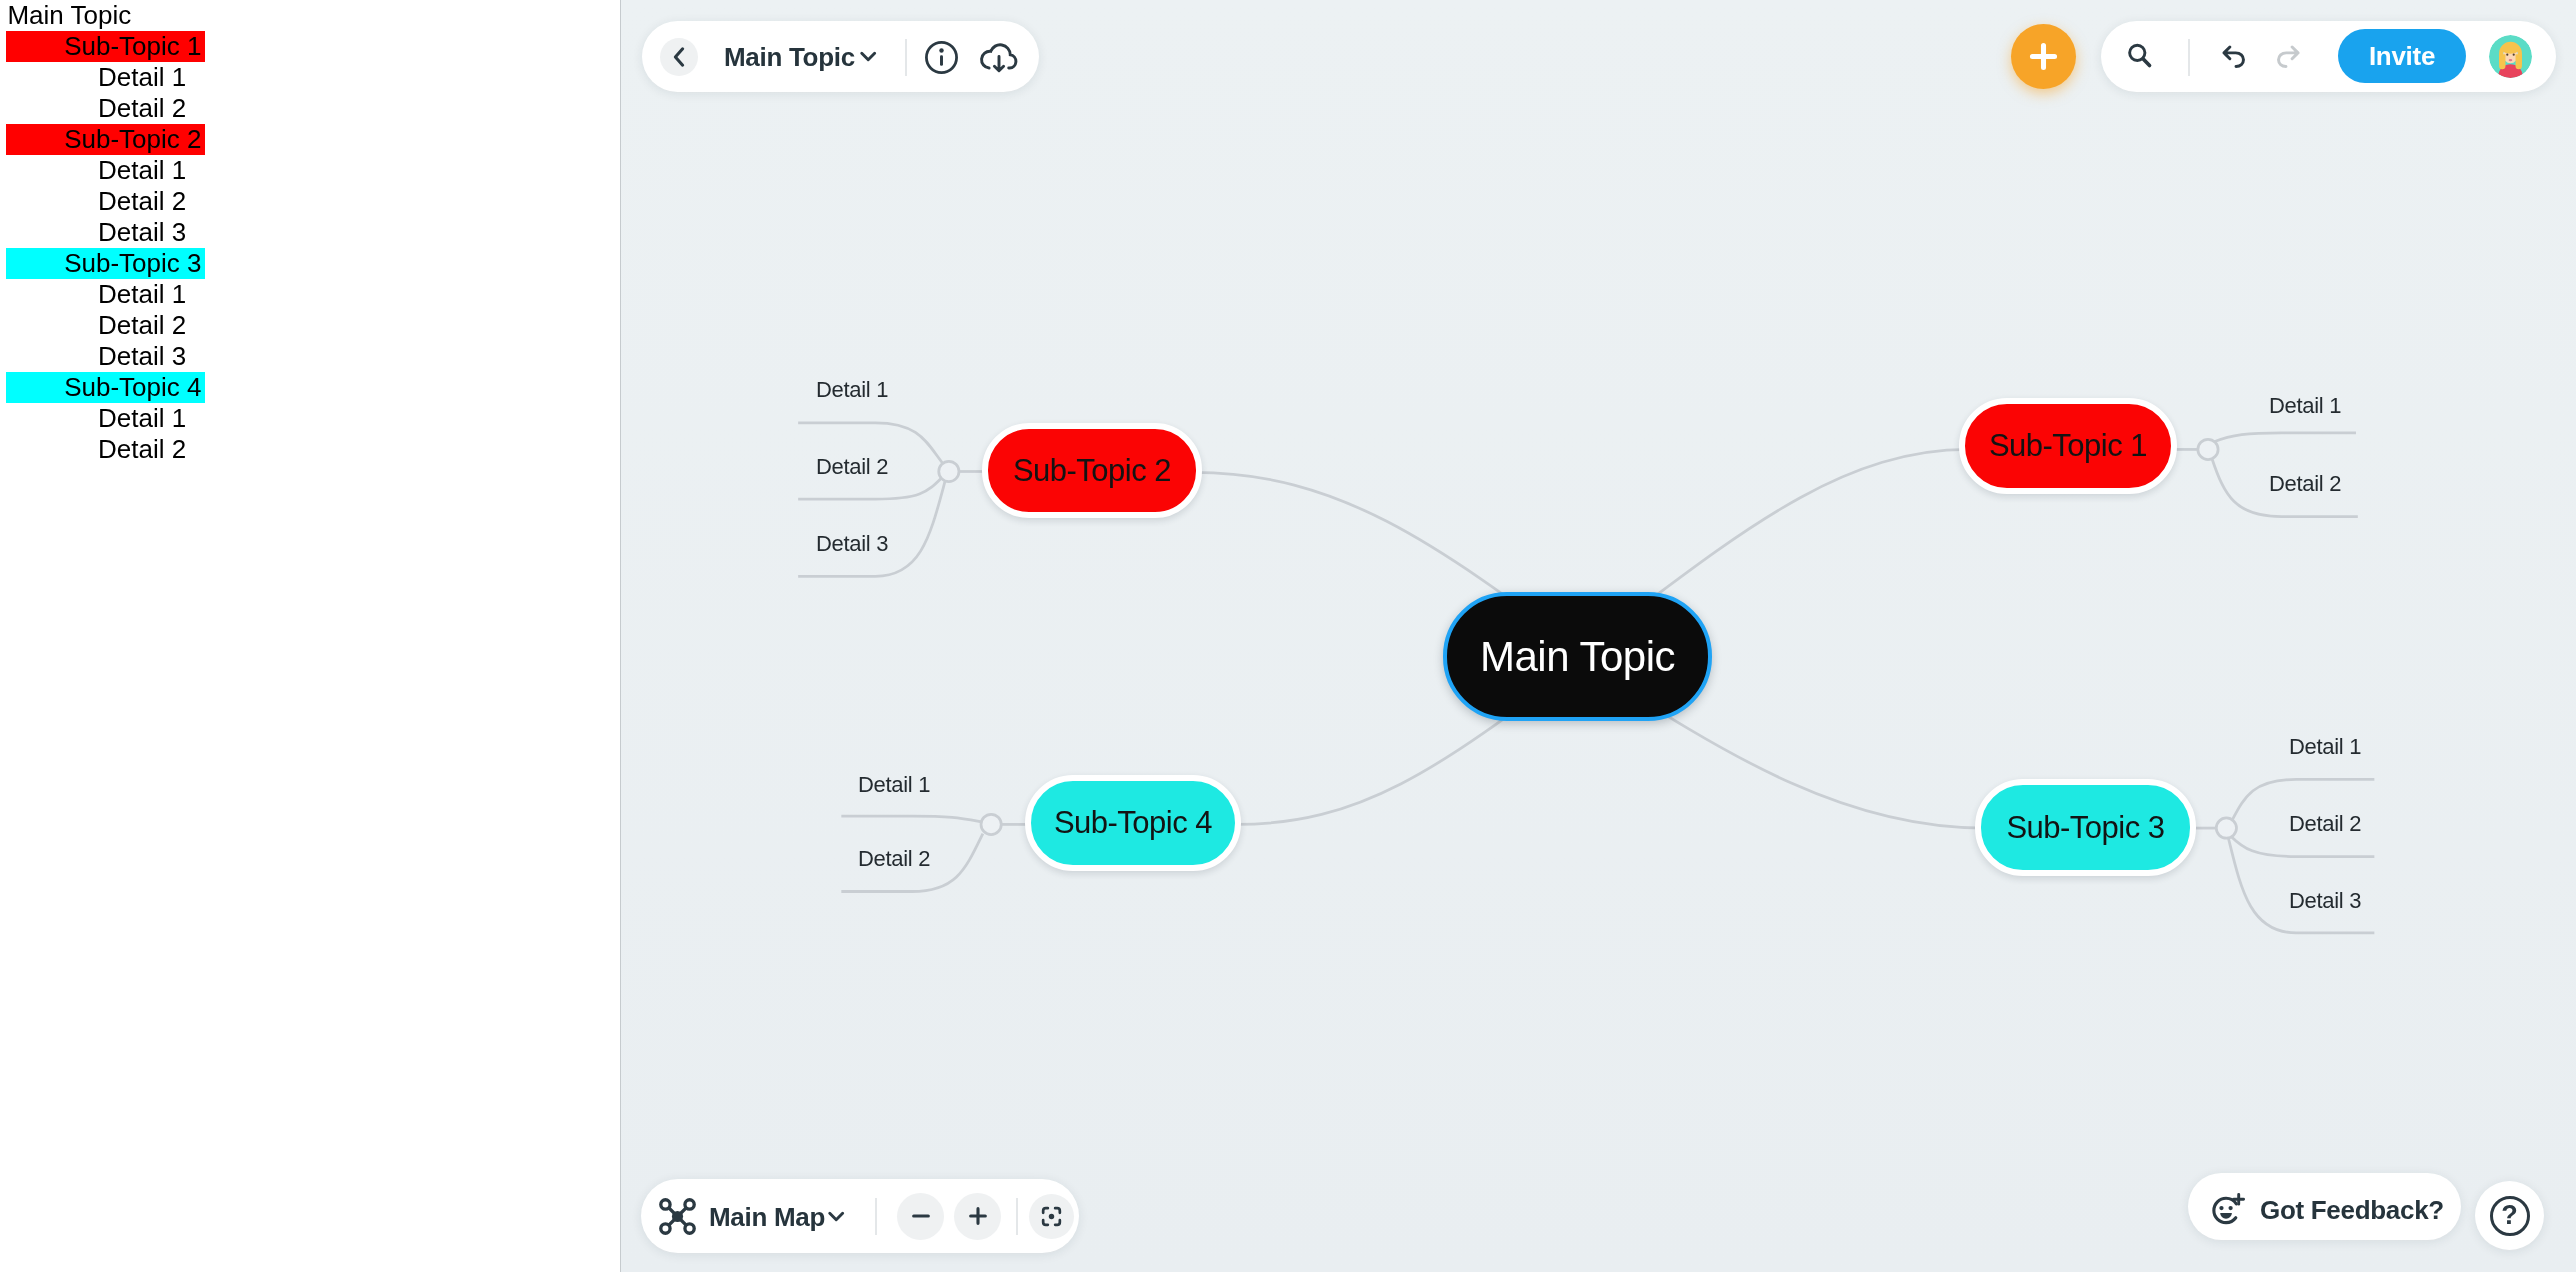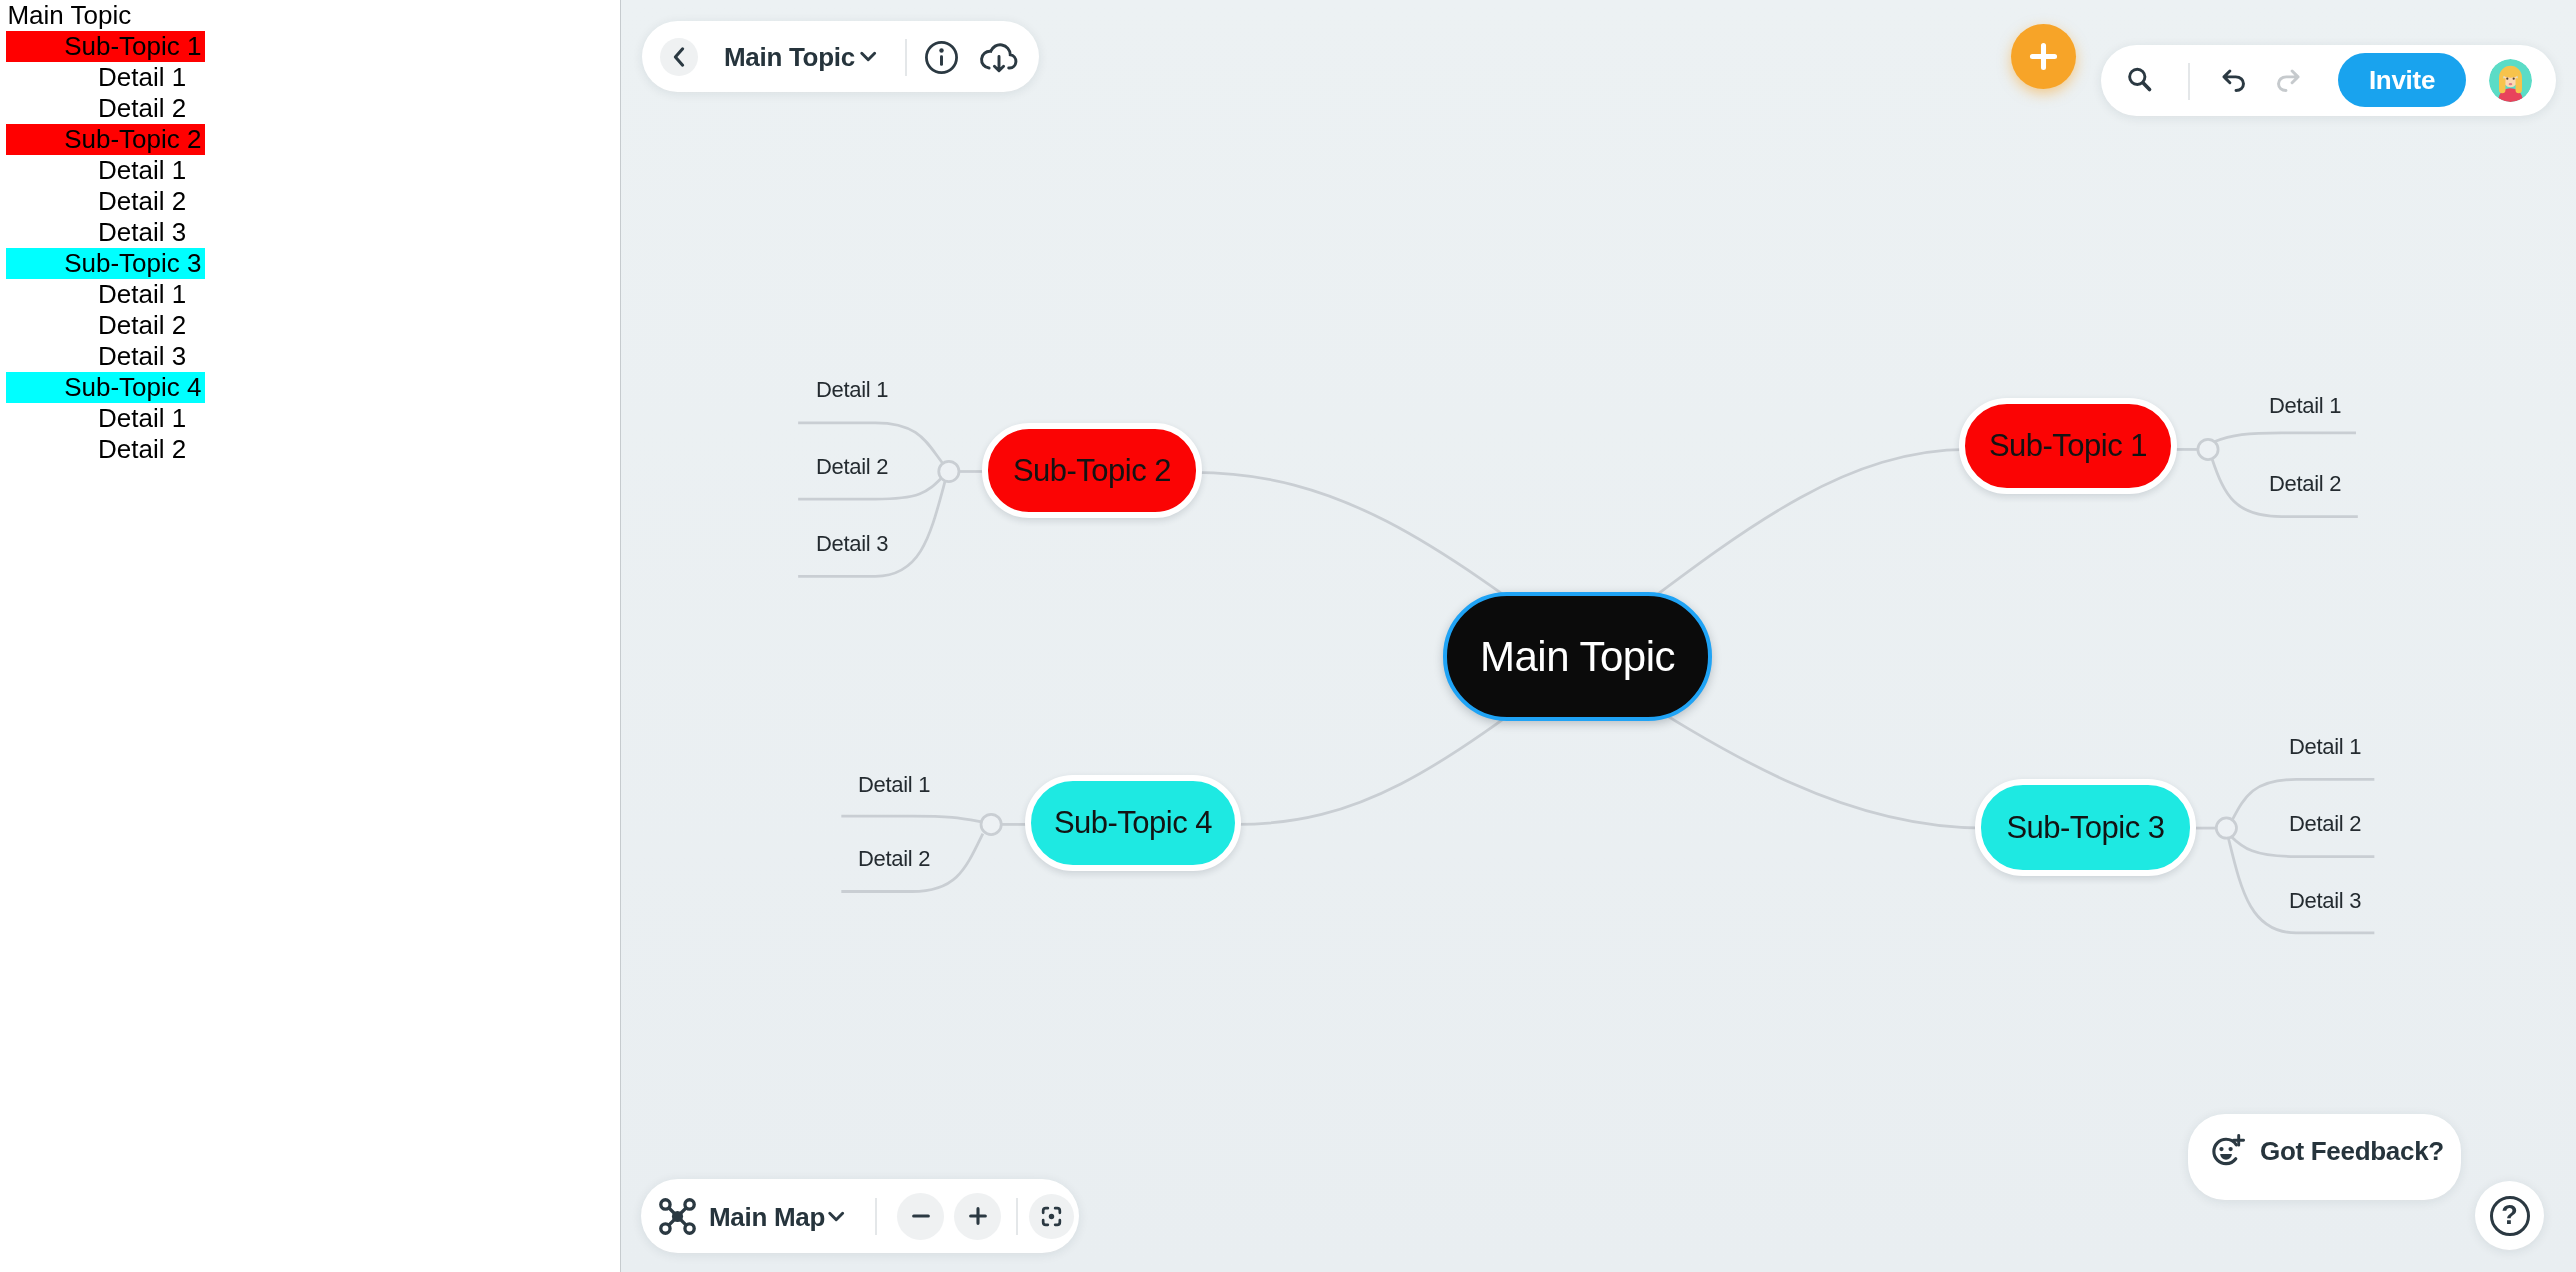--- a/index.html
+++ b/index.html
@@ -38,31 +38,31 @@
   .vdiv{position:absolute;width:1.8px;background:#e4e7e9;}
   .circ-btn{position:absolute;border-radius:50%;display:flex;align-items:center;justify-content:center;cursor:pointer;}
   .gray-bg{background:#eff1f2;}
   .bar-label{position:absolute;font-weight:600;color:#26343c;font-size:26px;white-space:nowrap;letter-spacing:-0.3px;}
   .icon{position:absolute;display:flex;align-items:center;justify-content:center;}
   
   #tl-pill{left:642px;top:21px;width:397px;height:71px;}
   
   #add-btn{left:2011px;top:24px;width:65px;height:65px;background:#f7a428;z-index:6;
     box-shadow:0 4.6px 13px rgba(247,164,40,.5);}
-  #tr-pill{left:2101px;top:21px;width:455px;height:71px;margin-top:24px;}
+  #tr-pill{left:2101px;top:21px;width:455px;height:71px;}
   #invite-btn{
     position:absolute;left:237px;top:8.3px;width:128px;height:54px;border-radius:27.6px;
     background:#19a3ee;color:#fff;font-weight:700;font-size:26px;display:flex;
     align-items:center;justify-content:center;cursor:pointer;letter-spacing:-0.3px;
   }
   #avatar{position:absolute;left:388px;top:13.8px;width:43px;height:43px;border-radius:50%;overflow:hidden;cursor:pointer;}
   
   #bl-pill{left:641px;top:1179px;width:438px;height:74px;}
   
-  #br-pill{left:2188px;top:1114px;width:273px;height:86px;cursor:pointer;}
+  #br-pill{left:2188px;top:1173px;width:273px;height:67px;cursor:pointer;}
   #help-btn{left:2475px;top:1181px;width:69px;height:69px;background:#fff;z-index:6;
     box-shadow:0 1.8px 11px rgba(25,39,52,.09);}
   #help-q{
     width:40px;height:40px;border:3.1px solid #2b3942;border-radius:50%;box-sizing:border-box;
     display:flex;align-items:center;justify-content:center;font-size:27px;font-weight:700;color:#2b3942;
   }
 </style>
 </head>
 <body>
 

